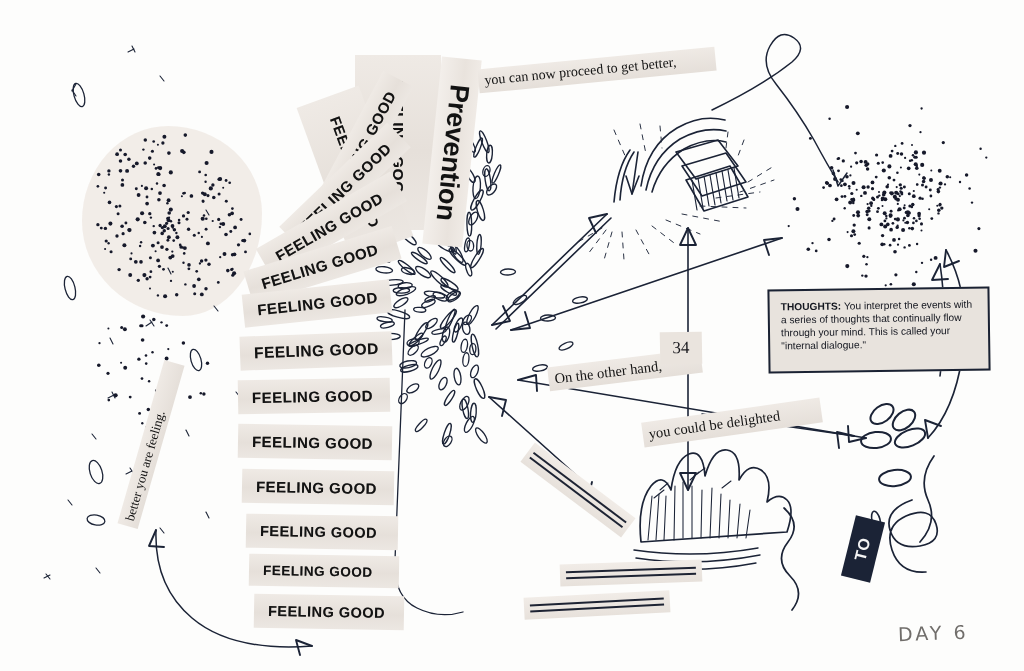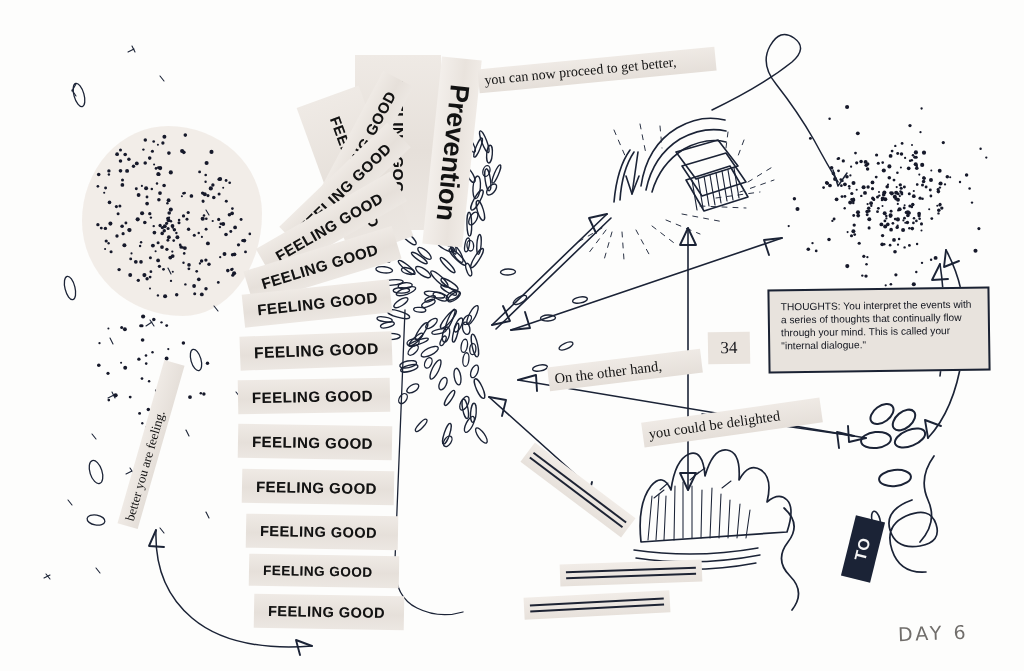--- a/index.html
+++ b/index.html
@@ -86,21 +86,21 @@
     background: #e8e3dd;
     border: 2px solid #1a2233;
     box-sizing: border-box;
     padding: 9px 10px 8px 11px;
     font-family: "Liberation Sans", sans-serif;
     font-size: 10.2px;
     line-height: 1.28;
     color: #13161f;
     transform: rotate(-0.8deg);
   }
-  .thoughts-box b { font-weight: 400; }
+  .thoughts-box b { font-weight: 700; }
 
   
   .handwrite {
     position: absolute;
     font-family: "DejaVu Sans", sans-serif;
     color: #5d5a57;
     letter-spacing: 3px;
     font-size: 19px;
     transform: rotate(-2deg);
     opacity: .88;
@@ -1037,21 +1037,21 @@
   <div class="clip serif-clip" style="left:548px;top:358px;width:154px;height:24px;
               font-size:14.5px;transform:rotate(-7deg);">
     <span>On the other hand,</span>
   </div>
 
   <div class="clip serif-clip" style="left:642px;top:410px;width:180px;height:25px;
               font-size:14.5px;transform:rotate(-8deg);">
     <span>you could be delighted</span>
   </div>
 
-  <div class="clip pagenum" style="left:708px;top:332px;width:42px;height:32px;font-size:17px;
+  <div class="clip pagenum" style="left:660px;top:332px;width:42px;height:32px;font-size:17px;
               transform:rotate(-1deg);">
     <span>34</span>
   </div>
 
   <div class="thoughts-box" style="left:768px;top:288px;width:222px;height:84px;">
     <b>THOUGHTS:</b><span> You interpret the events with a series of thoughts that continually flow through your mind. This is called your "internal dialogue."</span>
   </div>
 
   <div class="clip rule-strip" style="left:515px;top:478px;width:126px;height:24px;transform:rotate(37deg);">
     <div class="rl" style="top:8px;"></div>

